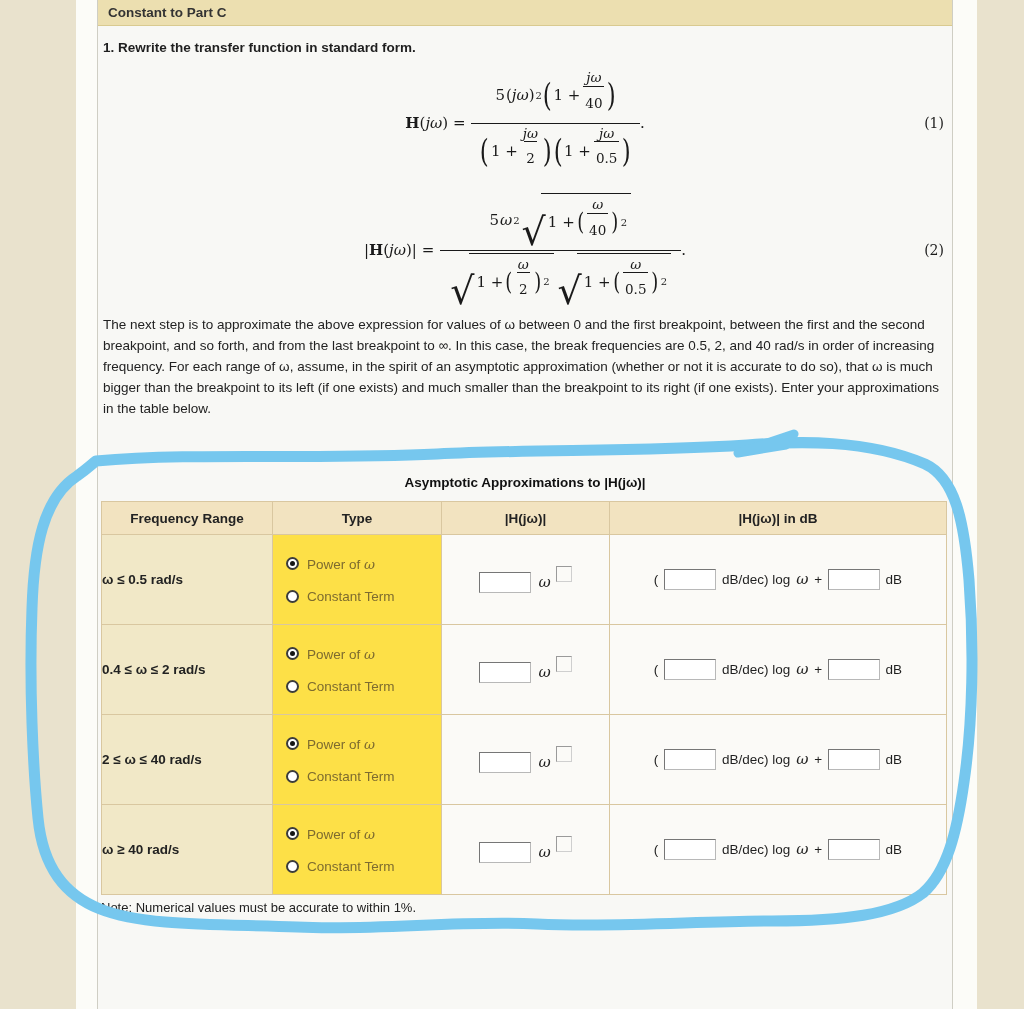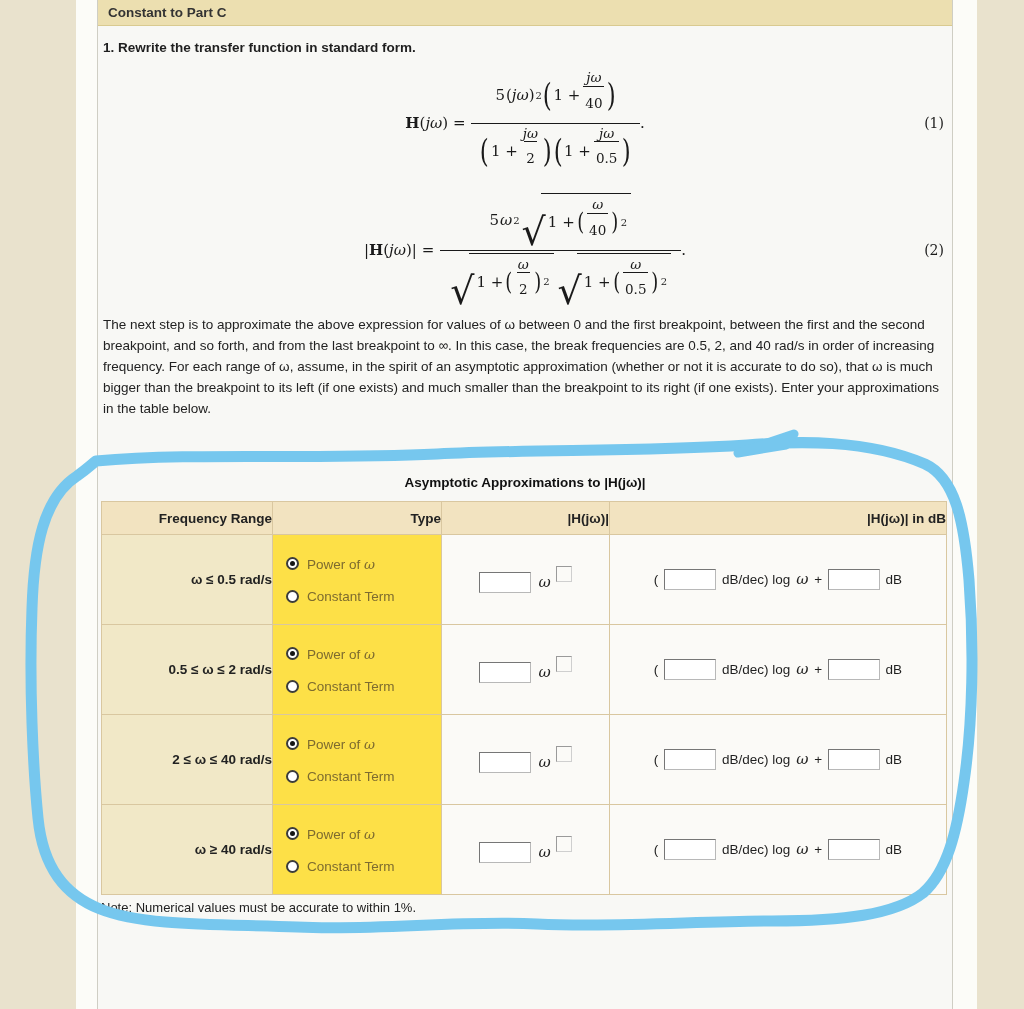--- a/index.html
+++ b/index.html
@@ -48,24 +48,24 @@
   .sqrt .sym { font-size:38px; line-height:0.78; margin-right:-5px; }
   .sqrt .body { border-top:1.5px solid #1a1a1a; display:inline-flex; align-items:center; padding:3px 4px 0 6px; }
   .tok { margin:0 1px; }
 
   
   .table-sec { position:relative; margin-top:56px; }
   .tbl-caption { text-align:center; font-size:13.5px; font-weight:bold; margin-bottom:11px; color:#111; }
   table.approx { border-collapse:collapse; width:846px; margin:0 0 0 3px; font-size:13.5px; }
   table.approx th, table.approx td { border:1px solid #d9c7a0; }
   table.approx th {
-    background:#f2e3c0; height:33px; font-weight:bold; color:#222; text-align:right;
+    background:#f2e3c0; height:33px; font-weight:bold; color:#222; text-align:center;
   }
   td.range-cell {
-    background:#f1e8c7; width:171px; height:90px; text-align:right;
+    background:#f1e8c7; width:171px; height:90px; text-align:left;
     font-weight:bold; color:#222;
   }
   td.type-cell { background:#fde047; width:169px; padding-left:13px; }
   td.mag-cell  { background:#fbfaf7; width:168px; text-align:center; }
   td.db-cell   { background:#fbfaf7; text-align:center; }
   .opt { display:flex; align-items:center; gap:8px; cursor:pointer; }
   .opt + .opt { margin-top:17px; }
   .radio {
     width:13px; height:13px; border:2px solid #3c3c3c; border-radius:50%;
     background:#fff; position:relative; flex:0 0 auto;
@@ -241,21 +241,21 @@
       <span class="seg dopen">(</span>
       <input class="txt" type="text" style="">
       <span class="seg dmid">dB/dec) log</span><i class="db-omega womega2">ω</i>
       <span class="seg dplus">+</span>
       <input class="txt" type="text" style="">
       <span class="seg dunit">dB</span>
     </td>
   </tr>
 
   <tr>
-    <td class="range-cell"><span class="range-label">0.5 ≤ ω ≤ 2 rad/s</span></td>
+    <td class="range-cell"><span class="range-label">0.4 ≤ ω ≤ 2 rad/s</span></td>
     <td class="type-cell">
       <label class="opt">
         <span class="radio rpow sel"></span>
         <span class="optlab"><span class="ppre">Power of </span><i class="pomega" style="font-family:'DejaVu Serif',serif">ω</i></span>
       </label>
       <label class="opt">
         <span class="radio rconst"></span>
         <span class="optlab clab">Constant Term</span>
       </label>
     </td>

